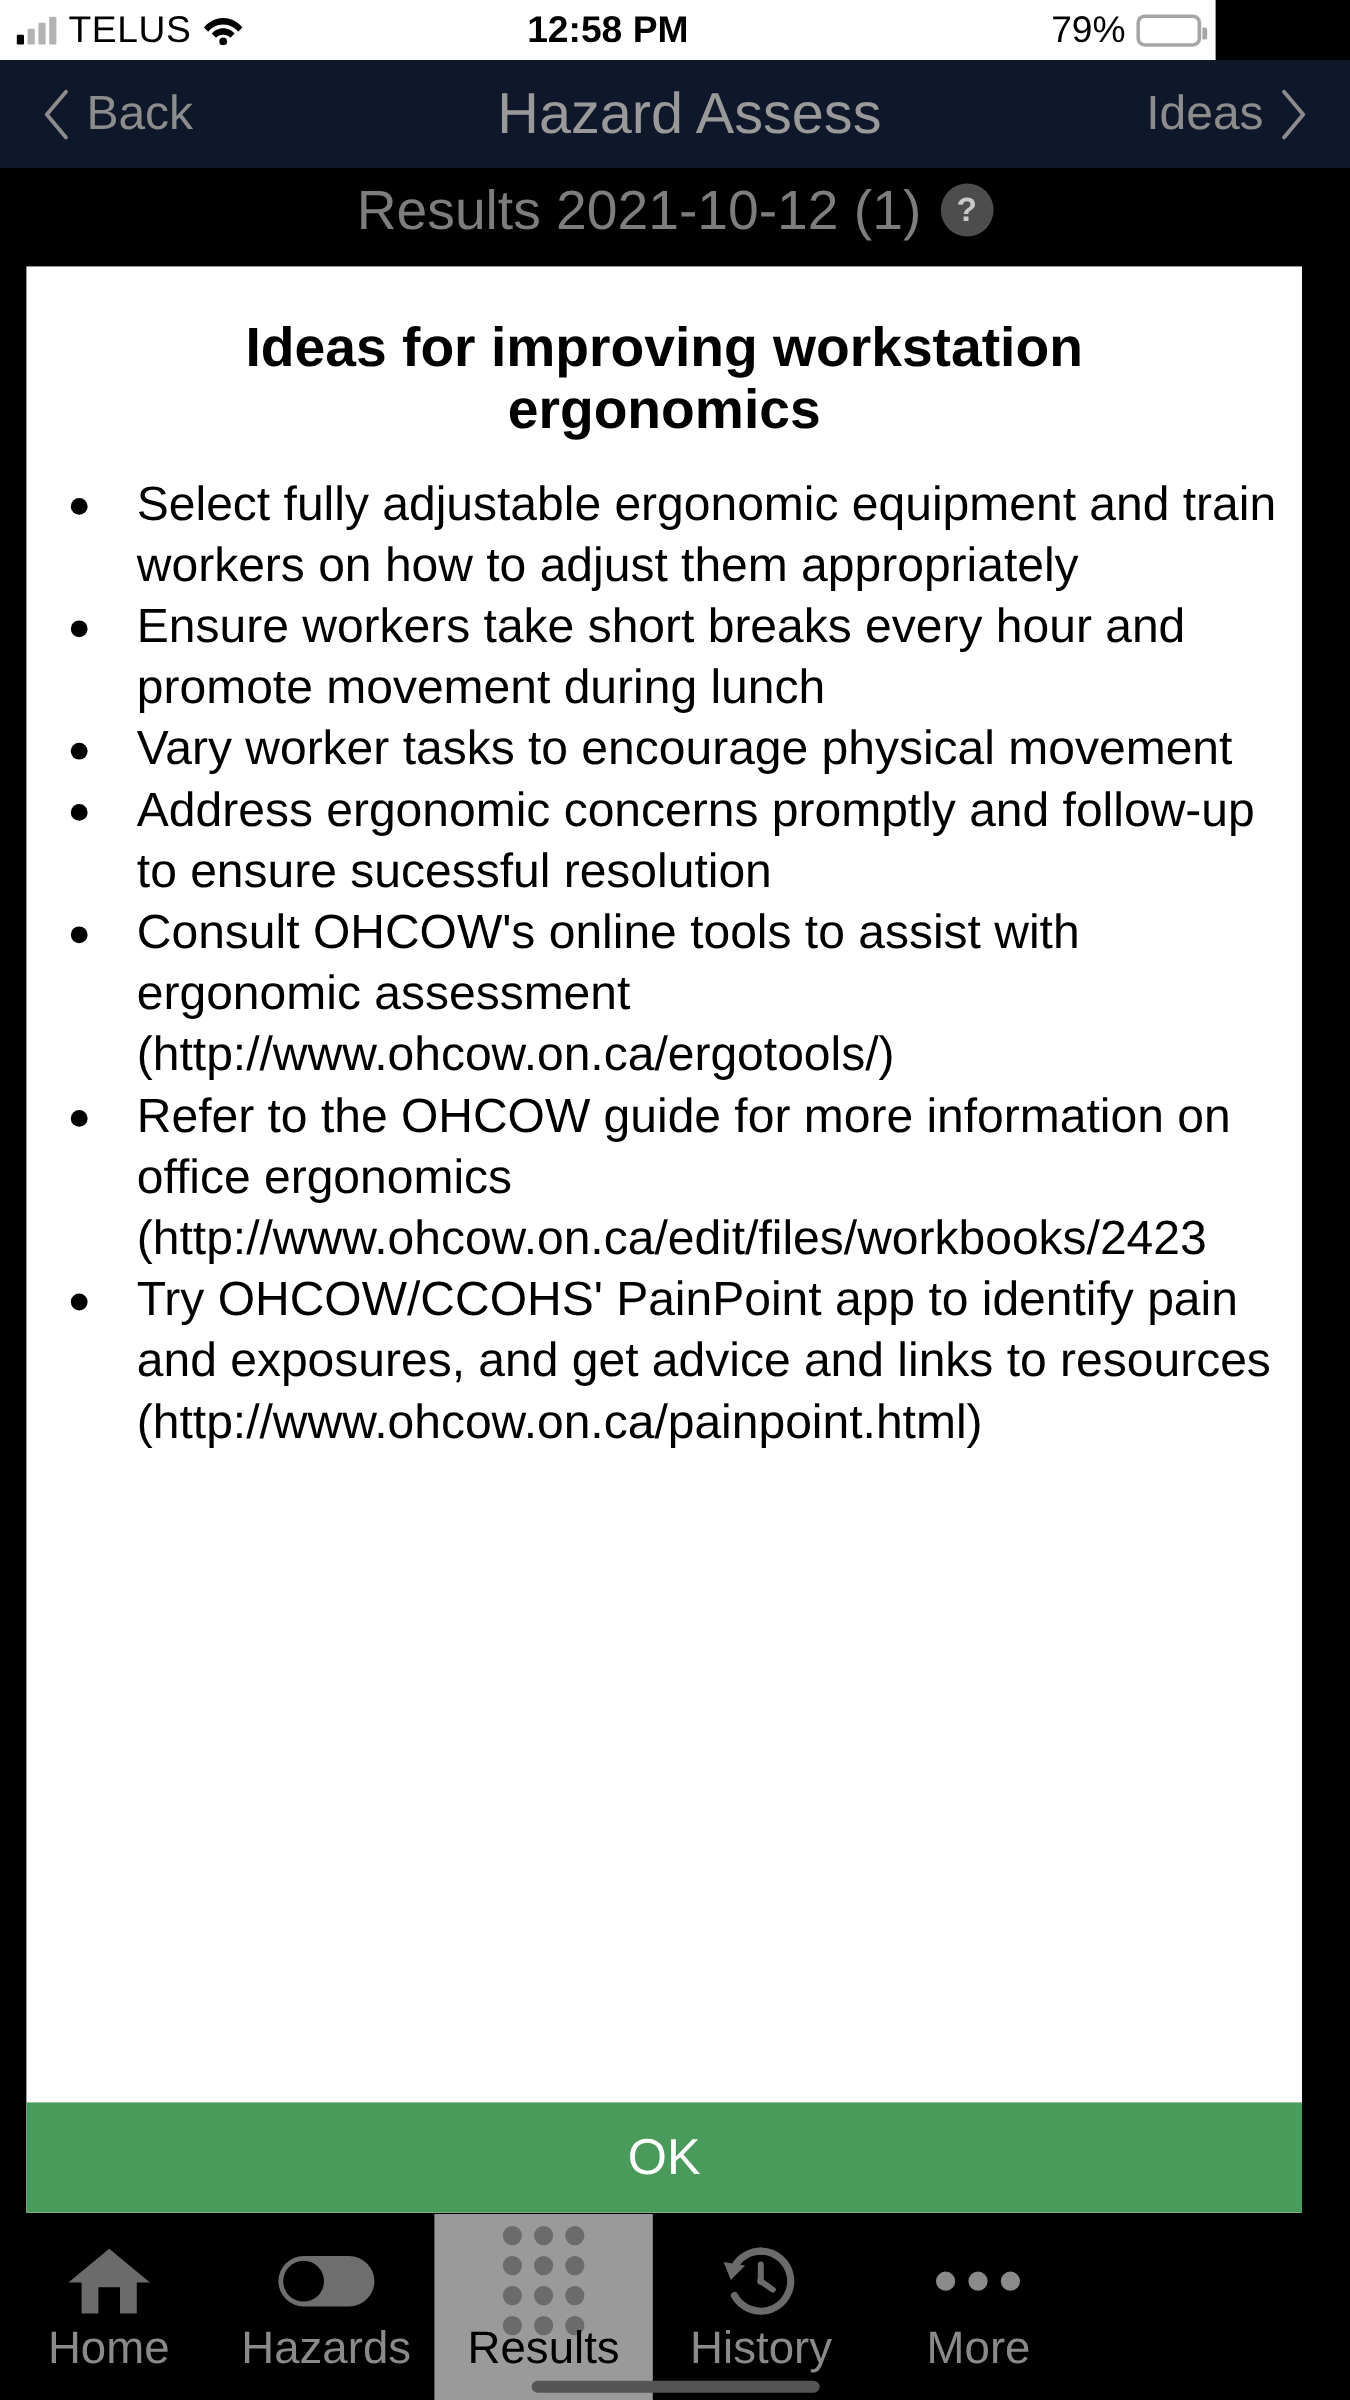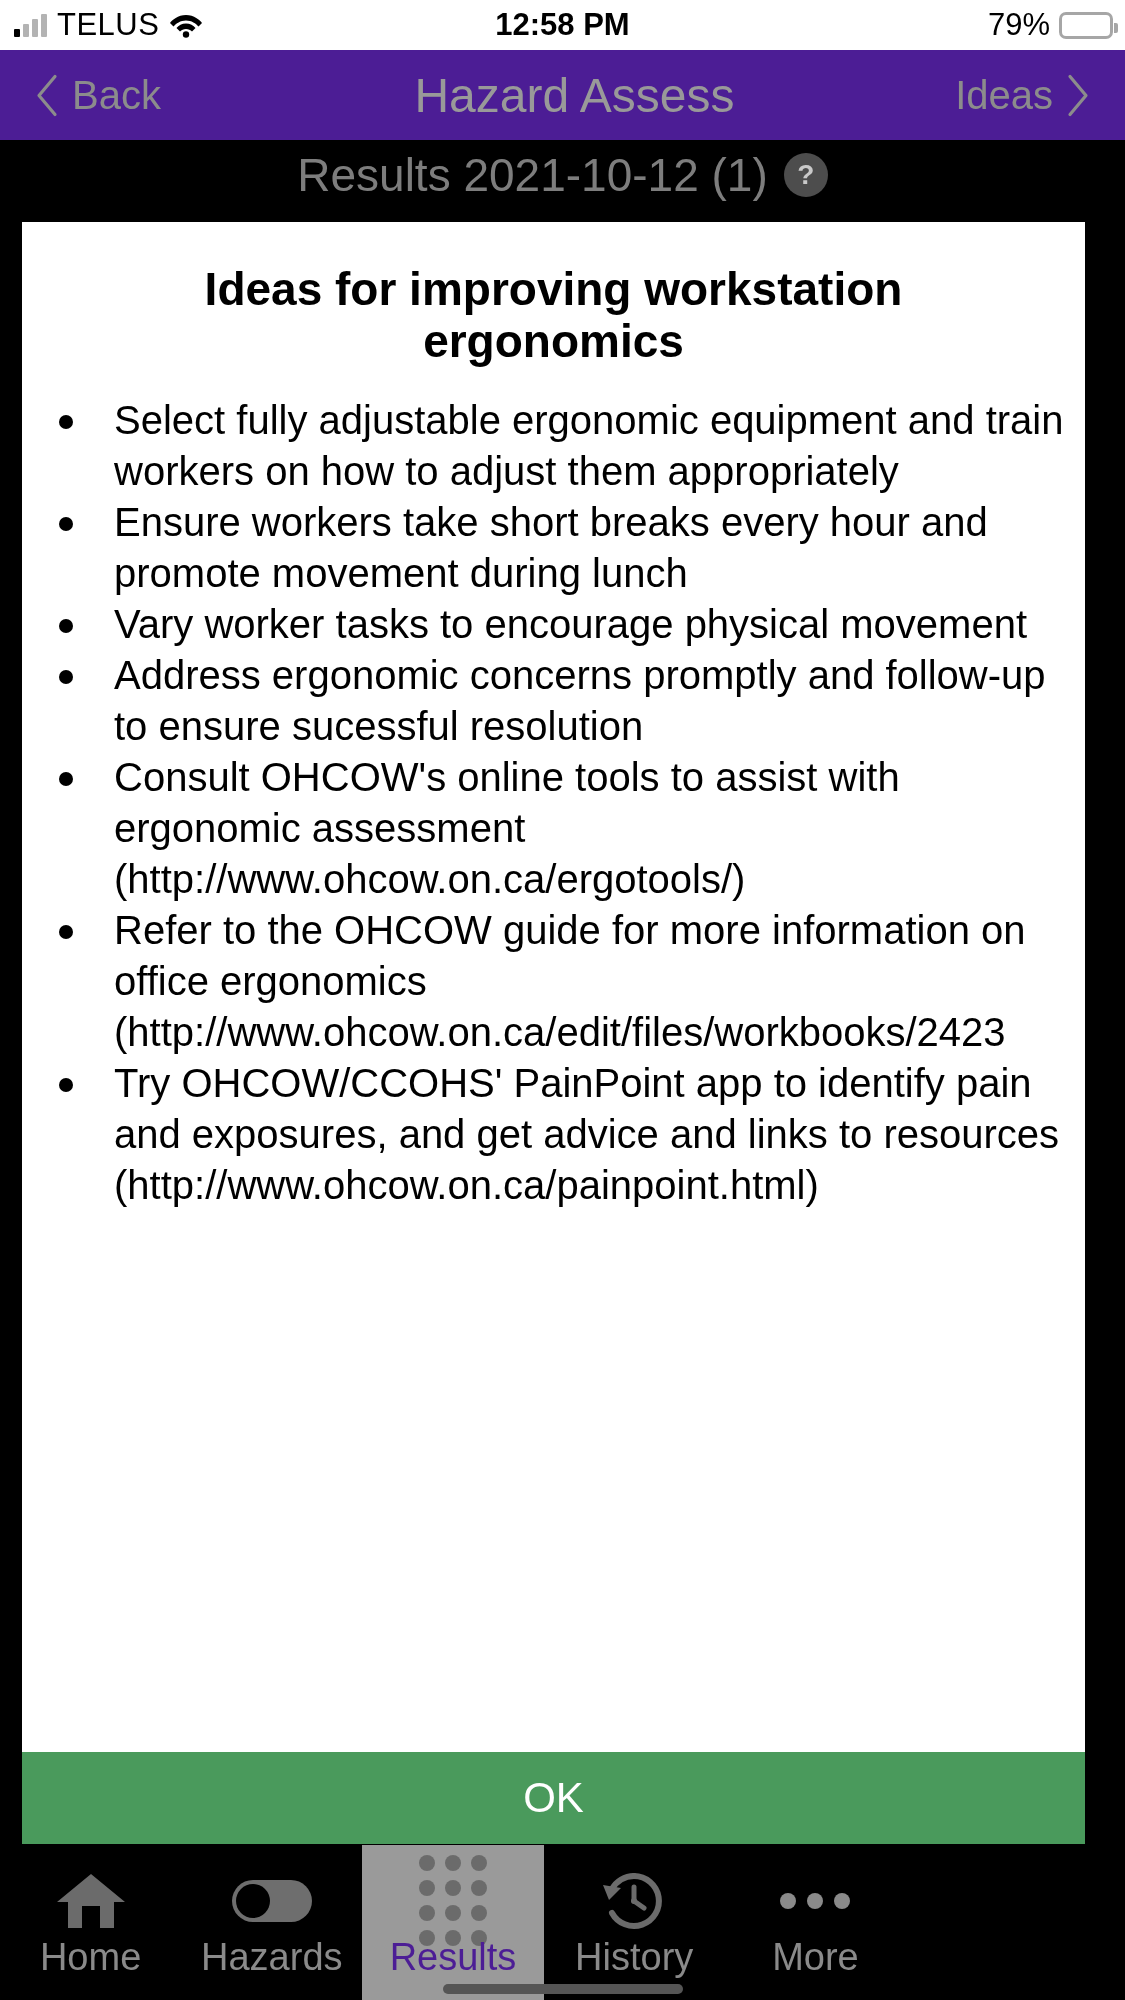--- a/index.html
+++ b/index.html
@@ -17,21 +17,21 @@
     width:1125px;
     height:2000px;
     background:#000;
     overflow:hidden;
   }
 
   
   .status-bar {
     position:absolute;
     top:0; left:0;
-    width:1125px; height:50px;
+    width:1013px; height:50px;
     background:#ffffff;
     display:flex;
     align-items:center;
     color:#000;
   }
   .sb-left {
     position:absolute;
     left:14px;
     display:flex;
     align-items:center;
@@ -81,21 +81,21 @@
     width:79%; height:100%;
     background:#000;
     border-radius:3px;
   }
 
   
   .nav-bar {
     position:absolute;
     top:50px; left:0;
     width:1125px; height:90px;
-    background:#4c1d95;
+    background:#0f172a;
     color:#8c8c8c;
   }
   .nav-back {
     position:absolute;
     left:36px; top:50%;
     transform:translateY(-50%);
     display:flex; align-items:center; gap:14px;
     font-size:40px;
   }
   .nav-next {
@@ -215,21 +215,21 @@
     display:flex;
     flex-direction:column;
     align-items:center;
     justify-content:center;
     gap:6px;
     color:#8a8a8a;
     position:relative;
   }
   .tab.active {
     background:#9a9a9a;
-    color:#4c1d95;
+    color:#000000;
   }
   .tab-icon {
     height:62px;
     display:flex;
     align-items:center;
     justify-content:center;
   }
   .tab-icon svg { display:block; }
   .tab-label { font-size:38px; line-height:1; }
 

